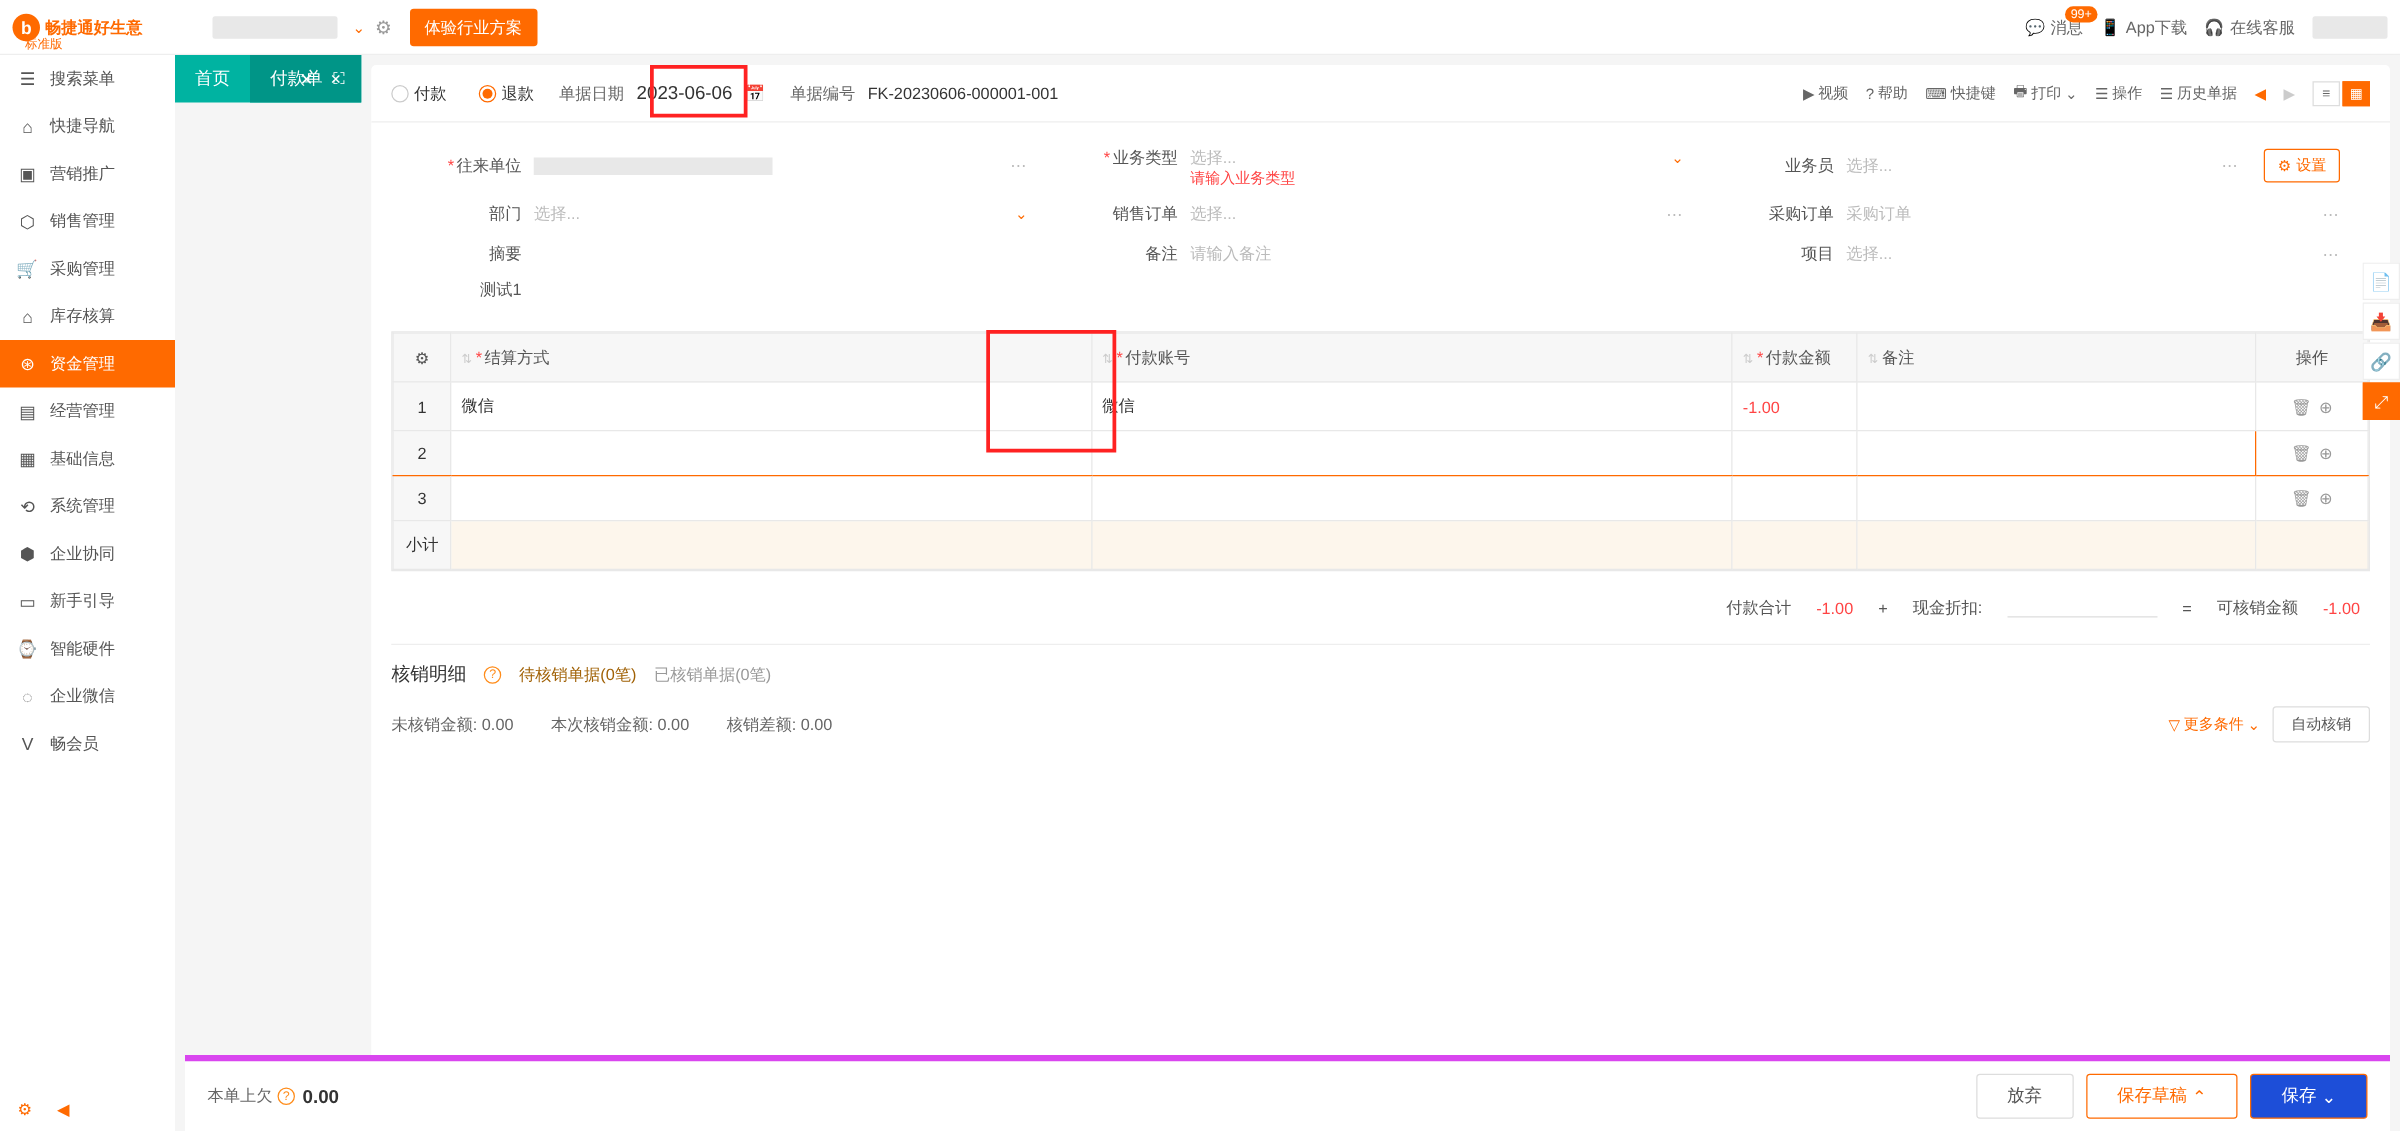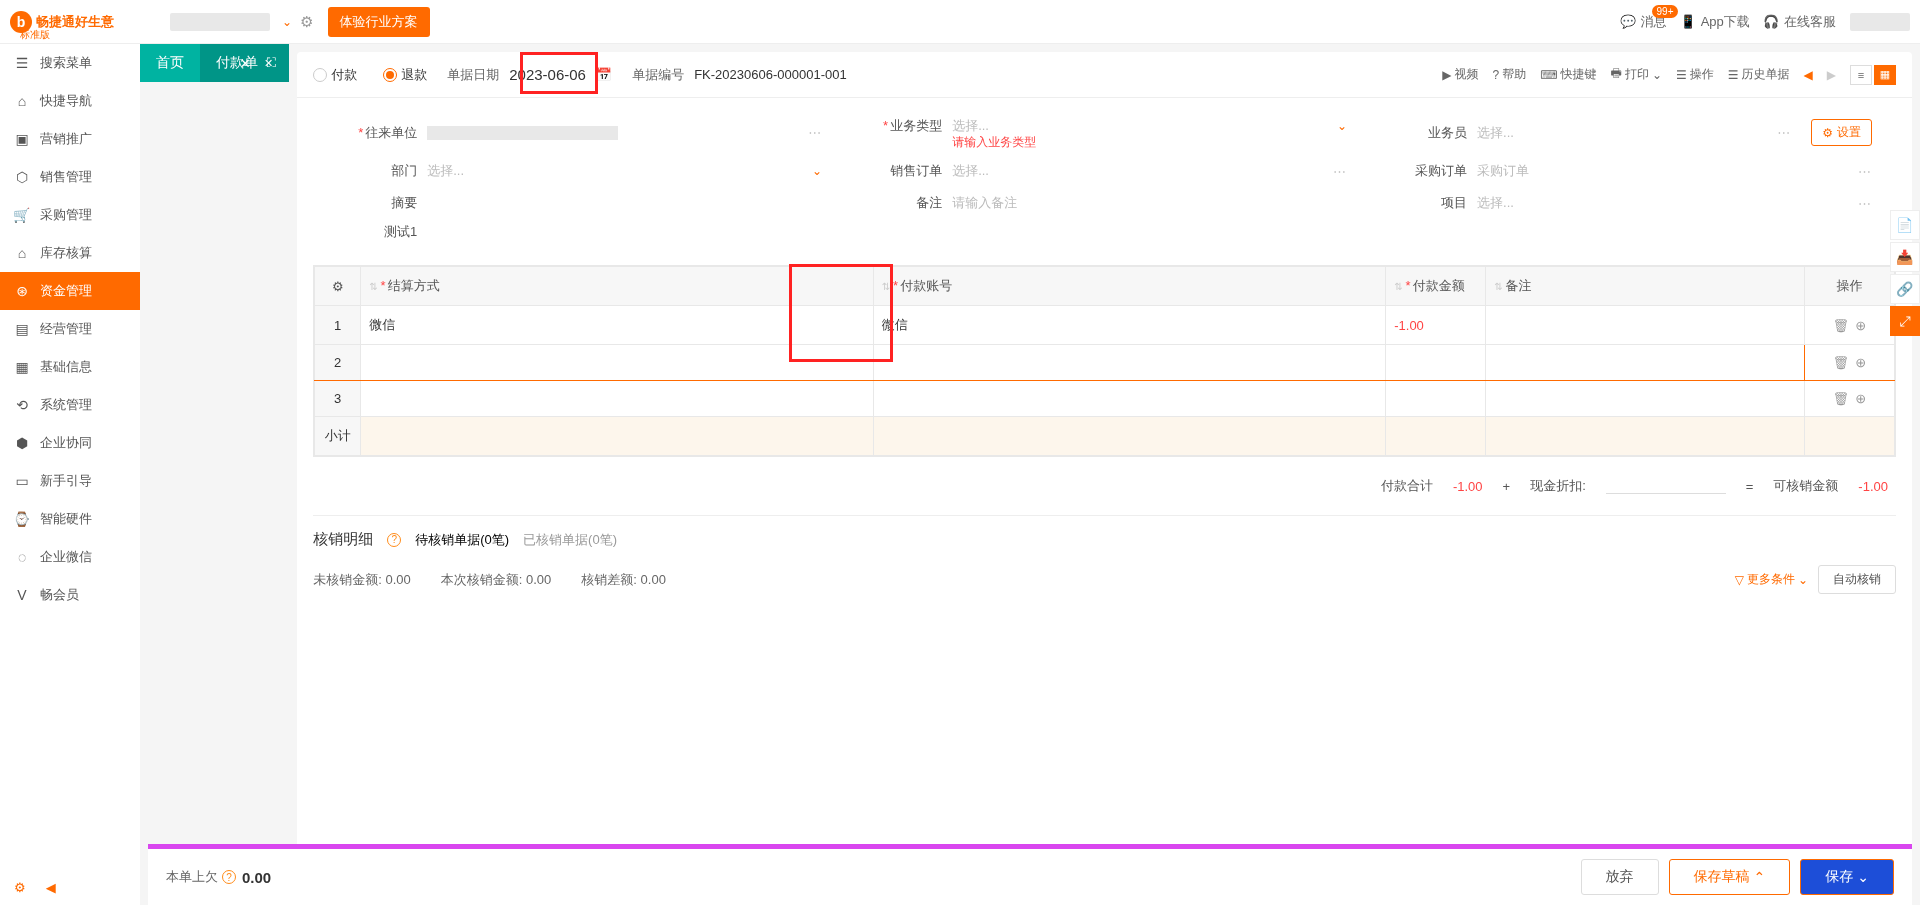--- a/index.html
+++ b/index.html
@@ -98,21 +98,21 @@
 .summary { display: flex; justify-content: flex-end; padding: 12px 24px; gap: 20px; color: #555; font-size: 13px; align-items: center; }
 .summary .neg { color: #f44; }
 .disc-input { border: none; border-bottom: 1px solid #ddd; width: 120px; }
 
 
 .verify { margin: 8px 16px 16px; border-top: 1px solid #eee; padding-top: 14px; }
 .verify-head { display: flex; align-items: center; gap: 14px; font-size: 14px; }
 .verify-title { font-size: 15px; color: #333; }
 .q-icon { color: #ff8c1a; border: 1px solid #ff8c1a; border-radius: 50%; width: 14px; height: 14px; display: inline-flex; align-items: center; justify-content: center; font-size: 10px; }
 .verify-tab { color: #999; font-size: 13px; cursor: pointer; }
-.verify-tab.active { color: #000000; }
+.verify-tab.active { color: #a16207; }
 .verify-stats { display: flex; gap: 30px; padding: 16px 0; color: #666; font-size: 13px; align-items: center;}
 .verify-actions { margin-left: auto; display: flex; gap: 10px; align-items: center; }
 .more-cond { color: #ff6a00; font-size: 12px; cursor: pointer; display: flex; align-items: center; gap: 3px; }
 .auto-btn { border: 1px solid #ddd; background: #fff; padding: 5px 14px; border-radius: 3px; cursor: pointer; color: #555; font-size: 12px; }
 
 
 .footer { position: absolute; bottom: 0; left: 8px; right: 8px; background: #fff; border-top: 5px solid #d946ef; padding: 10px 18px; display: flex; align-items: center; }
 .owe-label { color: #666; font-size: 13px; }
 .owe-val { font-weight: bold; margin-left: 6px; font-size: 15px; }
 .footer-spacer { flex: 1; }

